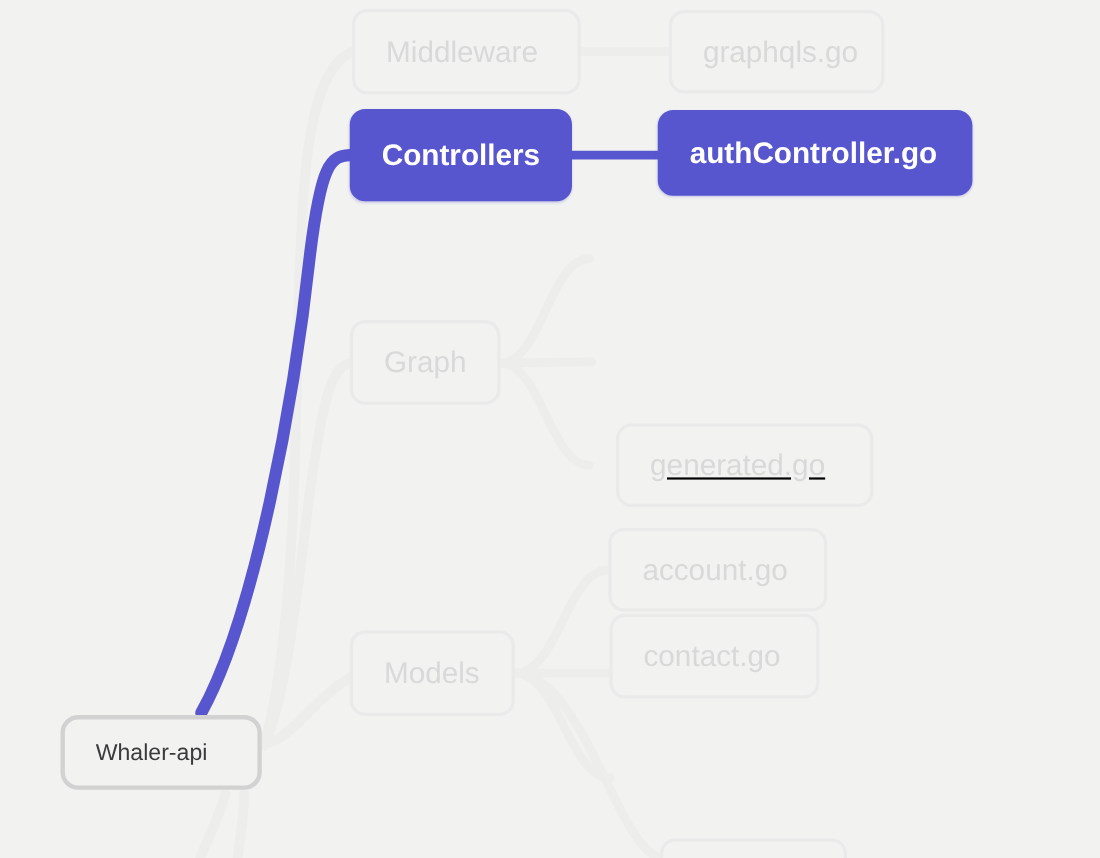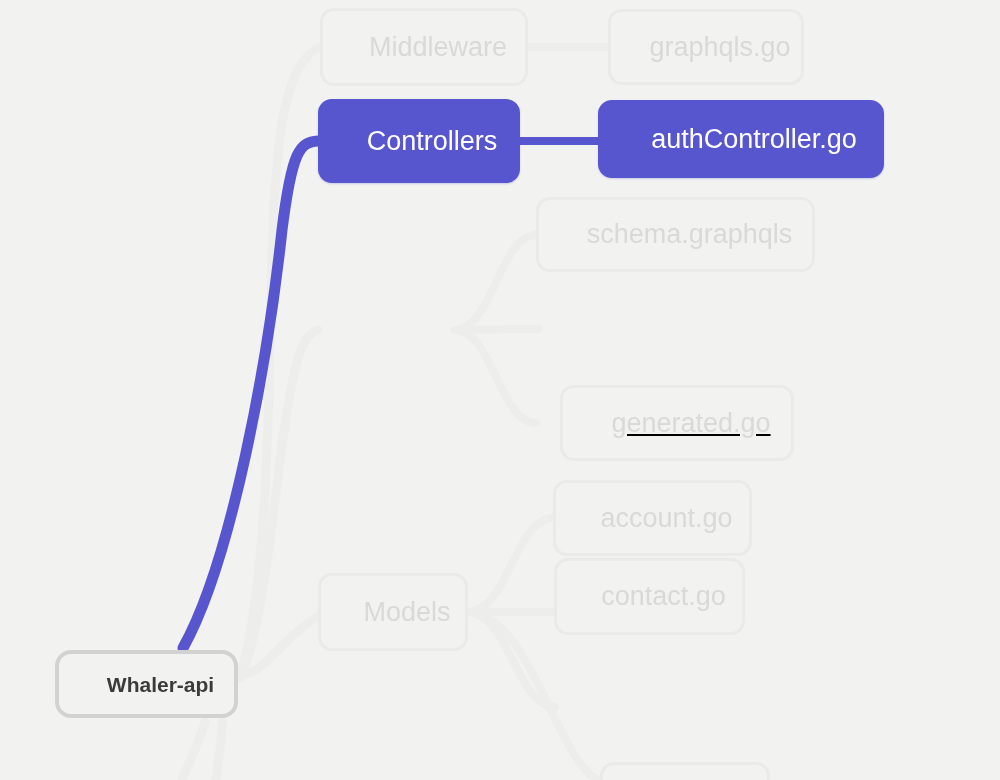--- a/index.html
+++ b/index.html
@@ -23,21 +23,20 @@
     height: 780px;
     pointer-events: none;
   }
   .node {
     position: absolute;
     box-sizing: border-box;
     display: flex;
     align-items: center;
     border-radius: 14px;
     white-space: nowrap;
-    justify-content: center;
   }
   .node-label {
     display: block;
     line-height: 1;
   }
 
   
   .node.dim {
     background: #f2f2f1;
     border: 3px solid #eaeaea;
@@ -52,34 +51,34 @@
   
   .node.hi {
     background: #5856cf;
     border: 3px solid #5856cf;
     padding-left: 26px;
     box-shadow: 0 1px 2px rgba(88,86,207,0.25);
   }
   .node.hi .node-label {
     color: #ffffff;
     font-size: 27px;
-    font-weight: 400;
+    font-weight: 700;
   }
 
   
   .node.root {
     background: #f2f2f1;
     border: 4px solid #d2d2d2;
     border-radius: 16px;
     padding-left: 28px;
   }
   .node.root .node-label {
     color: #3b3b3b;
     font-size: 21px;
-    font-weight: 700;
+    font-weight: 400;
   }
 </style>
 </head>
 <body>
 
 <div id="canvas">
 
   <svg id="links" viewBox="0 0 1000 780" xmlns="http://www.w3.org/2000/svg">
 
     <path d="M 240 676 C 240 676, 262 620, 268 420 C 274 220, 268 70, 320 47" fill="none" stroke="#ededec" stroke-width="9" stroke-linecap="round"></path>
@@ -122,24 +121,24 @@
   </div>
 
   <div class="node hi" style="left:318px; top:99px; width:202px; height:84px;">
     <span class="node-label">Controllers</span>
   </div>
 
   <div class="node hi" style="left:598px; top:100px; width:286px; height:78px;">
     <span class="node-label">authController.go</span>
   </div>
 
+  <div class="node dim" style="left:318px; top:291px; width:137px; height:77px;">
+    <span class="node-label">Graph</span>
+  </div>
 
-  <div class="node dim" style="left:536px; top:197px; width:279px; height:75px;">
-    <span class="node-label">schema.graphqls</span>
-  </div>
 
 
   <div class="node dim" style="left:560px; top:385px; width:234px; height:76px;text-decoration:underline;">
     <span class="node-label">generated.go</span>
   </div>
 
   <div class="node dim" style="left:553px; top:480px; width:199px; height:76px;">
     <span class="node-label">account.go</span>
   </div>
 

